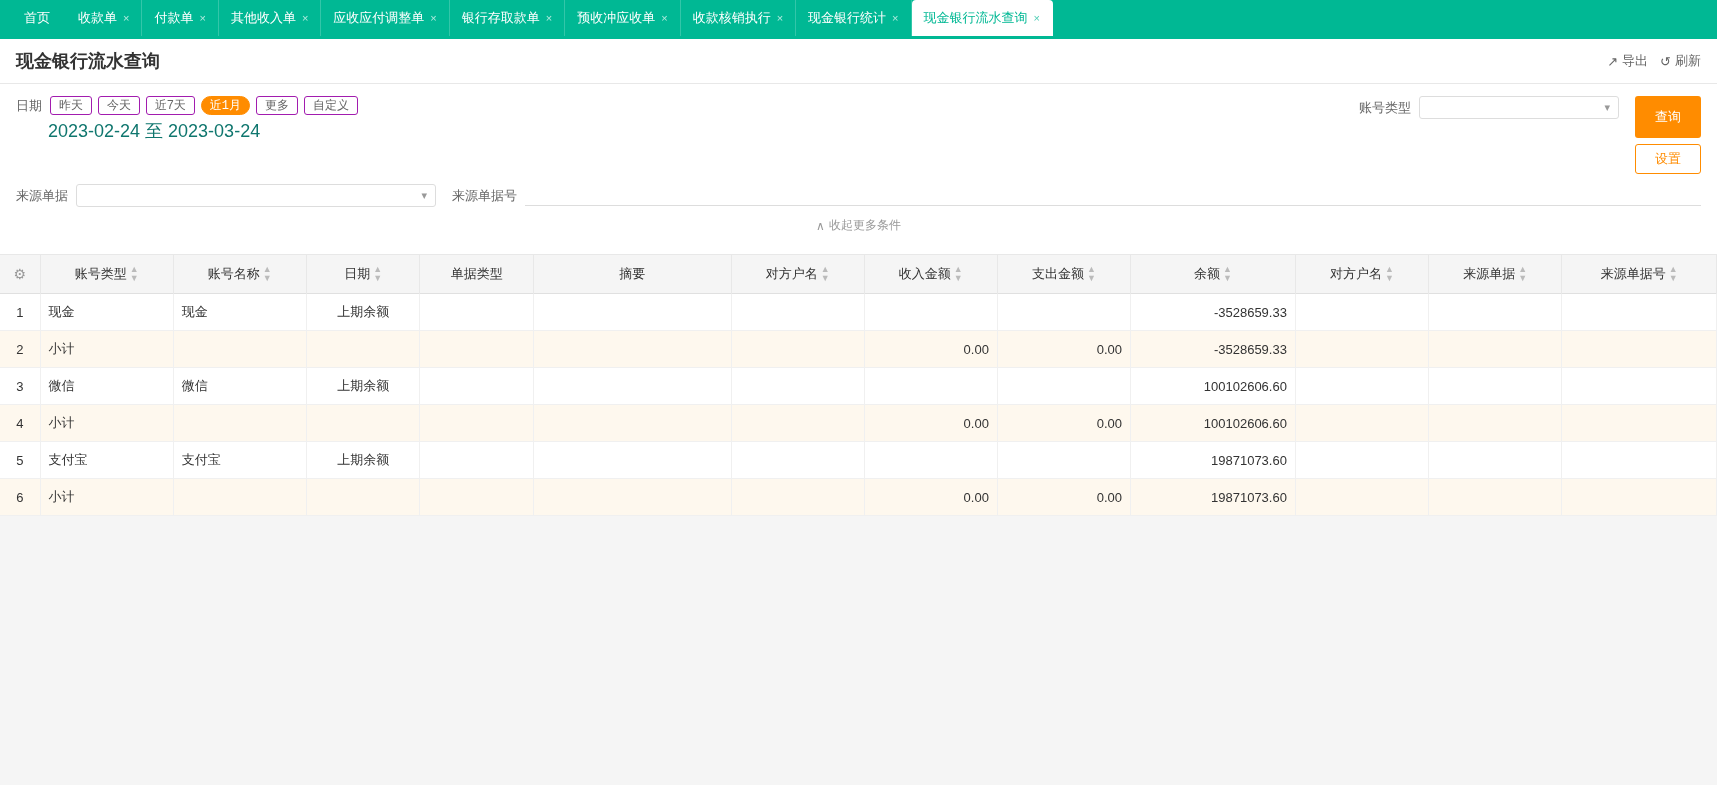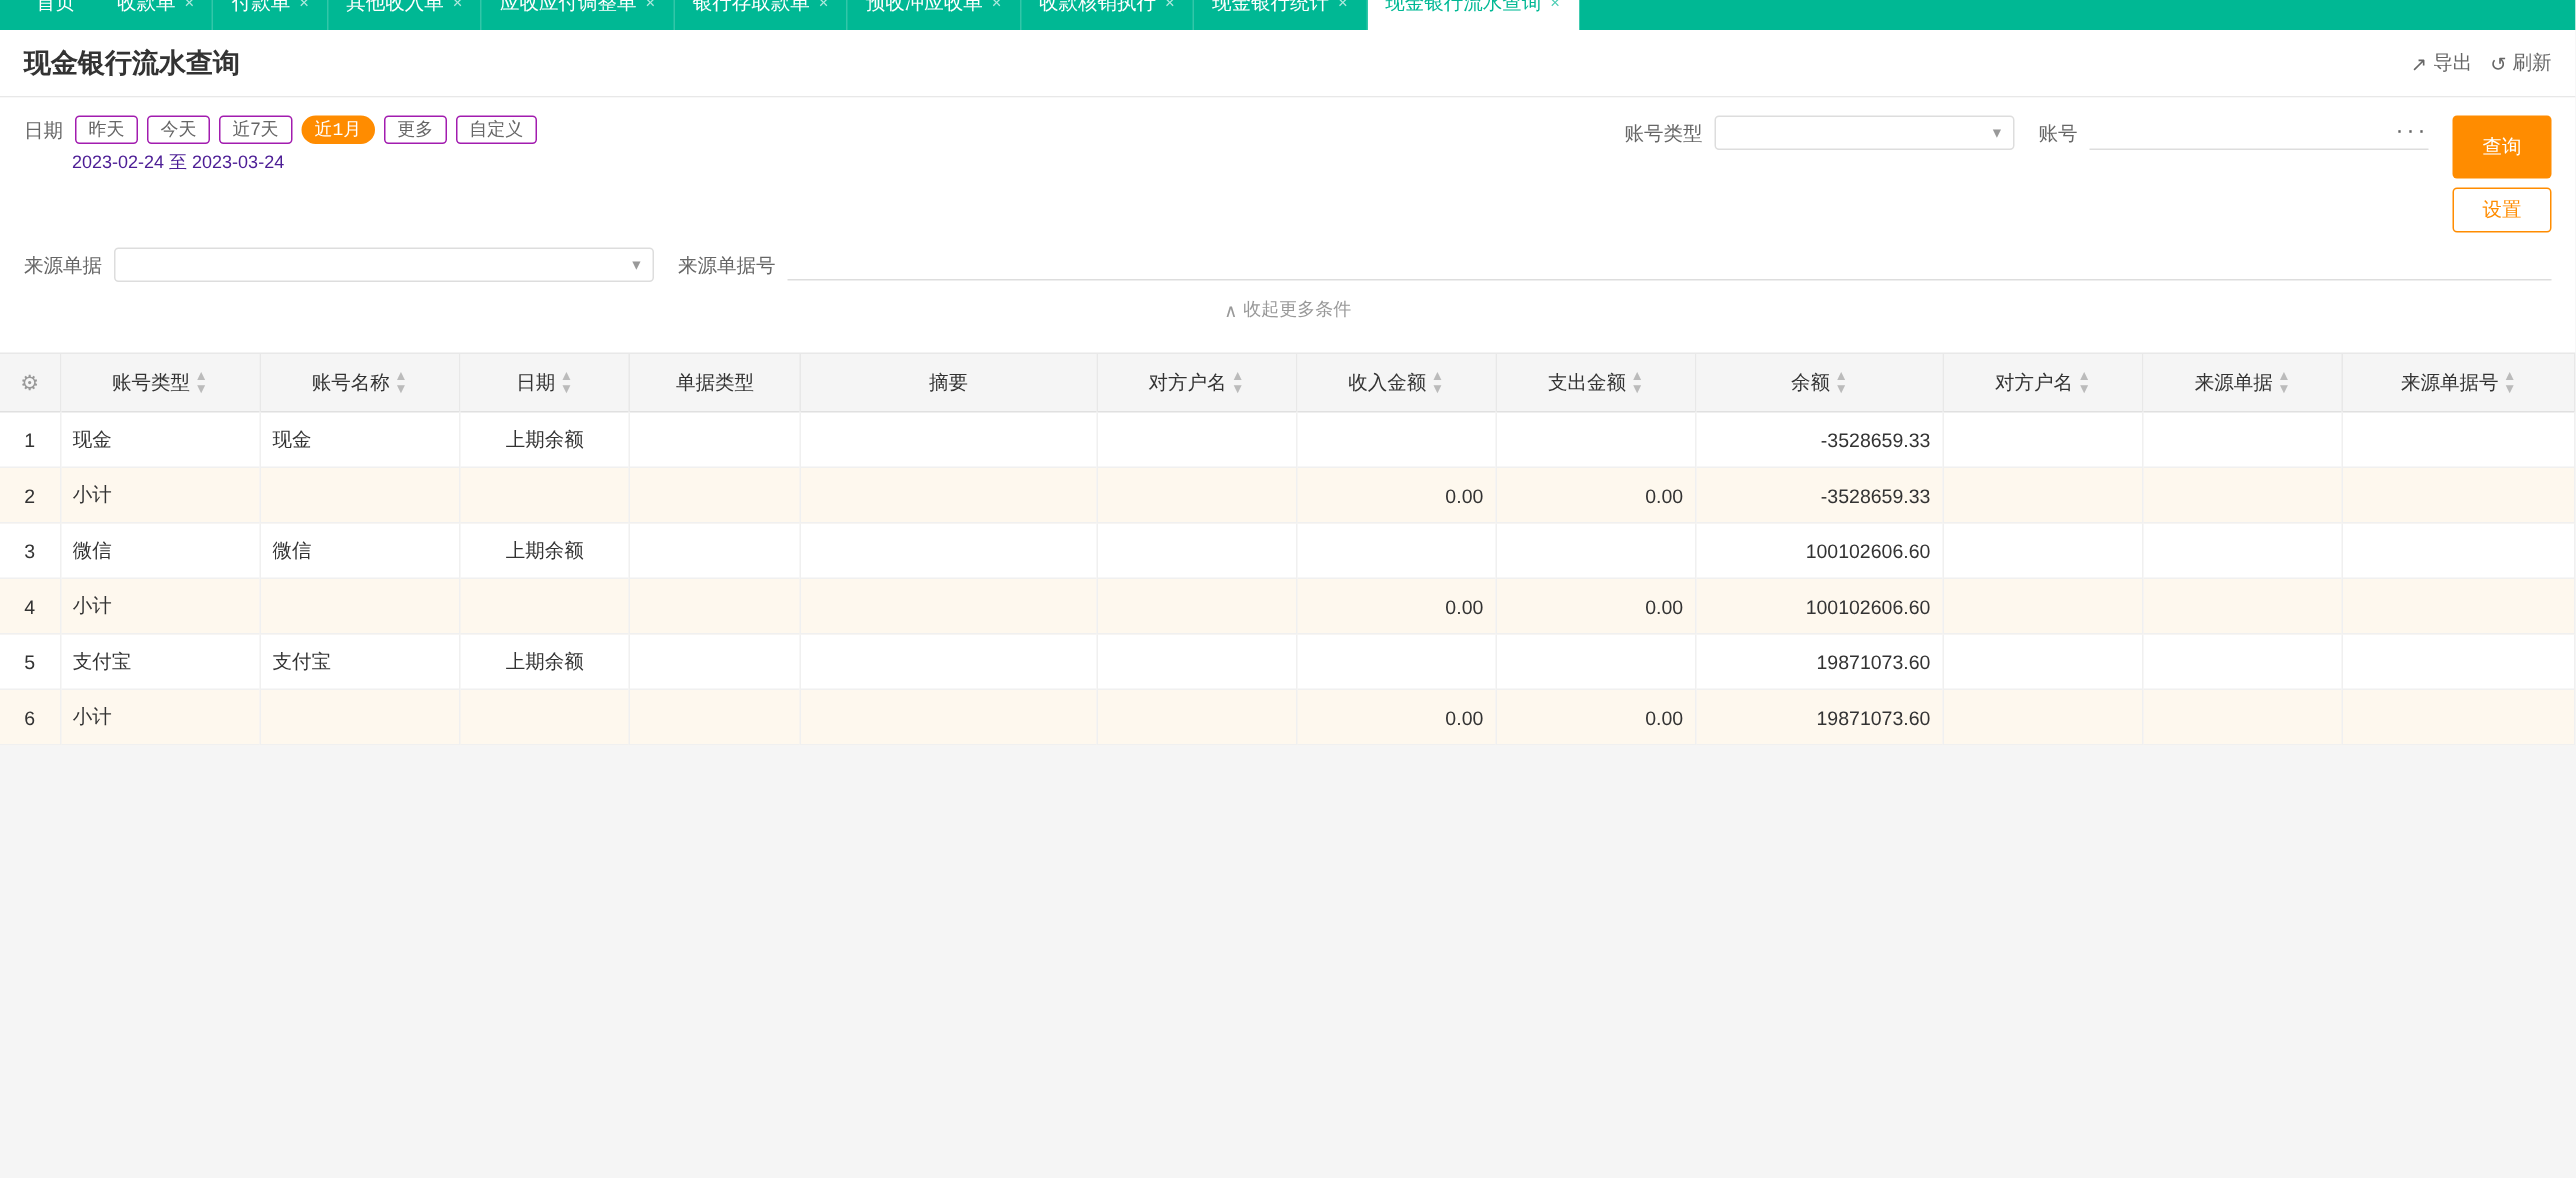--- a/index.html
+++ b/index.html
@@ -2,22 +2,22 @@
 <html><head>
   <meta charset="utf-8">
   <style>
     * { box-sizing: border-box; margin: 0; padding: 0; }
     body { font-family: 'Microsoft YaHei', Arial, sans-serif; font-size: 13px; background: #f5f5f5; }
 
     
     .top-nav {
       background: #00b894;
       display: flex;
-      align-items: flex-end;
-      height: 20px;
+      align-items: flex-start;
+      height: 39px;
       padding: 0 8px;
       overflow: hidden;
     }
     .nav-item {
       color: #fff;
       padding: 0 12px;
       height: 36px;
       display: flex;
       align-items: center;
       cursor: pointer;
@@ -100,22 +100,22 @@
       color: #666;
     }
     .date-btn.active {
       background: #ff8c00;
       color: #fff;
       border-color: #ff8c00;
       border-radius: 12px;
       font-family: Liberation Mono, monospace;
     }
     .date-range-text {
-      font-size: 12px;
-      color: #4c1d95;
+      font-size: 18px;
+      color: #0f766e;
       margin-left: 8px;
     }
     .filter-select-wrap {
       display: flex;
       align-items: center;
       border: 1px solid #ddd;
       border-radius: 3px;
       padding: 4px 8px;
       min-width: 200px;
       cursor: pointer;
@@ -290,27 +290,20 @@
     <div style="flex:1;"></div>
 
     <div style="display:flex; align-items:center; gap:8px; min-width:260px;">
       <span class="filter-label">账号类型</span>
       <div class="filter-select-wrap" style="flex:1;">
         <span></span>
         <span class="arrow">▾</span>
       </div>
     </div>
 
-    <div style="display:flex; align-items:center; gap:8px; min-width:260px;">
-      <span class="filter-label">账号</span>
-      <div style="display:flex; align-items:center; flex:1; border-bottom:1px solid #ddd; padding:2px 0;">
-        <input type="text" style="border: none; outline: none; font-size: 13px; width: 100%;">
-        <span class="more-dots">···</span>
-      </div>
-    </div>
 
     <div class="action-buttons">
       <button class="btn-query">查询</button>
       <button class="btn-settings">设置</button>
     </div>
   </div>
 
   <div style="display:flex; align-items:center; gap:16px; margin-bottom:6px;">
 
     <div style="display:flex; align-items:center; gap:8px; min-width:420px;">

